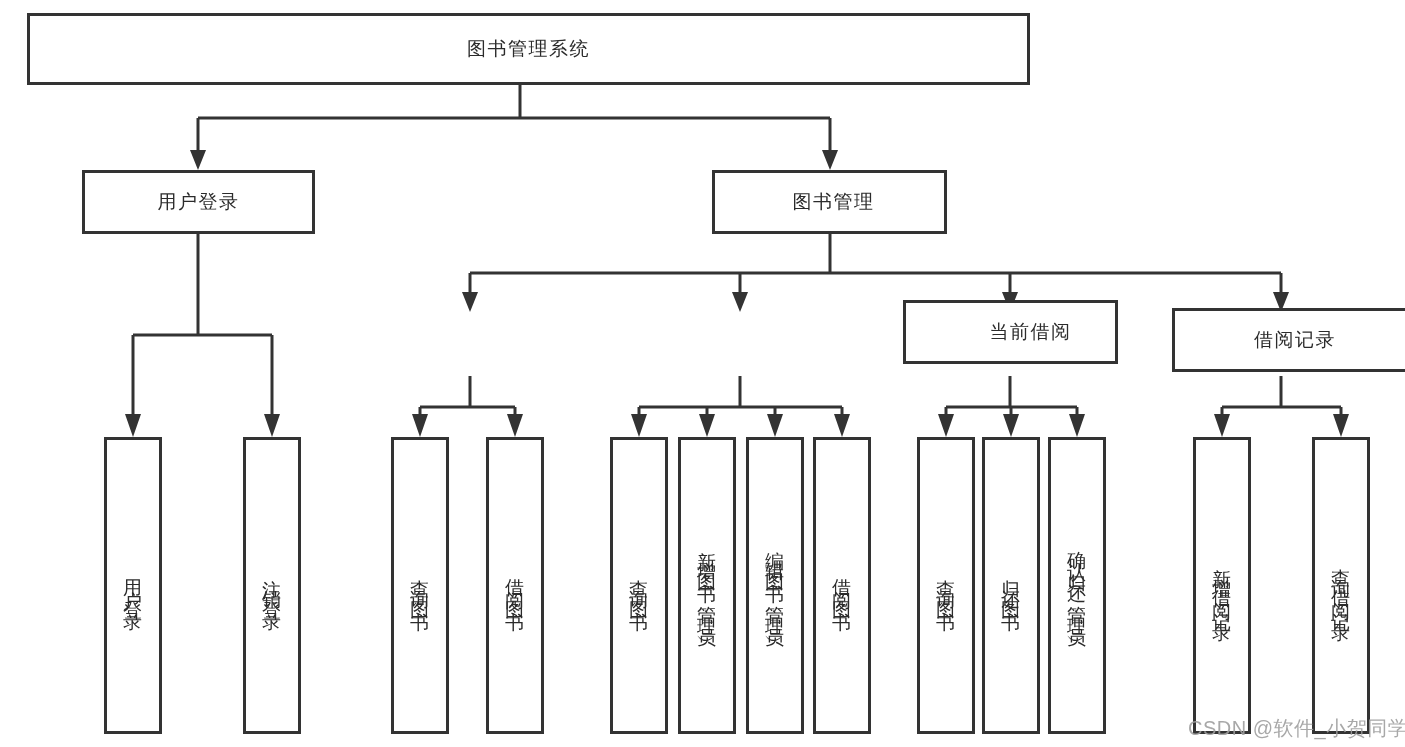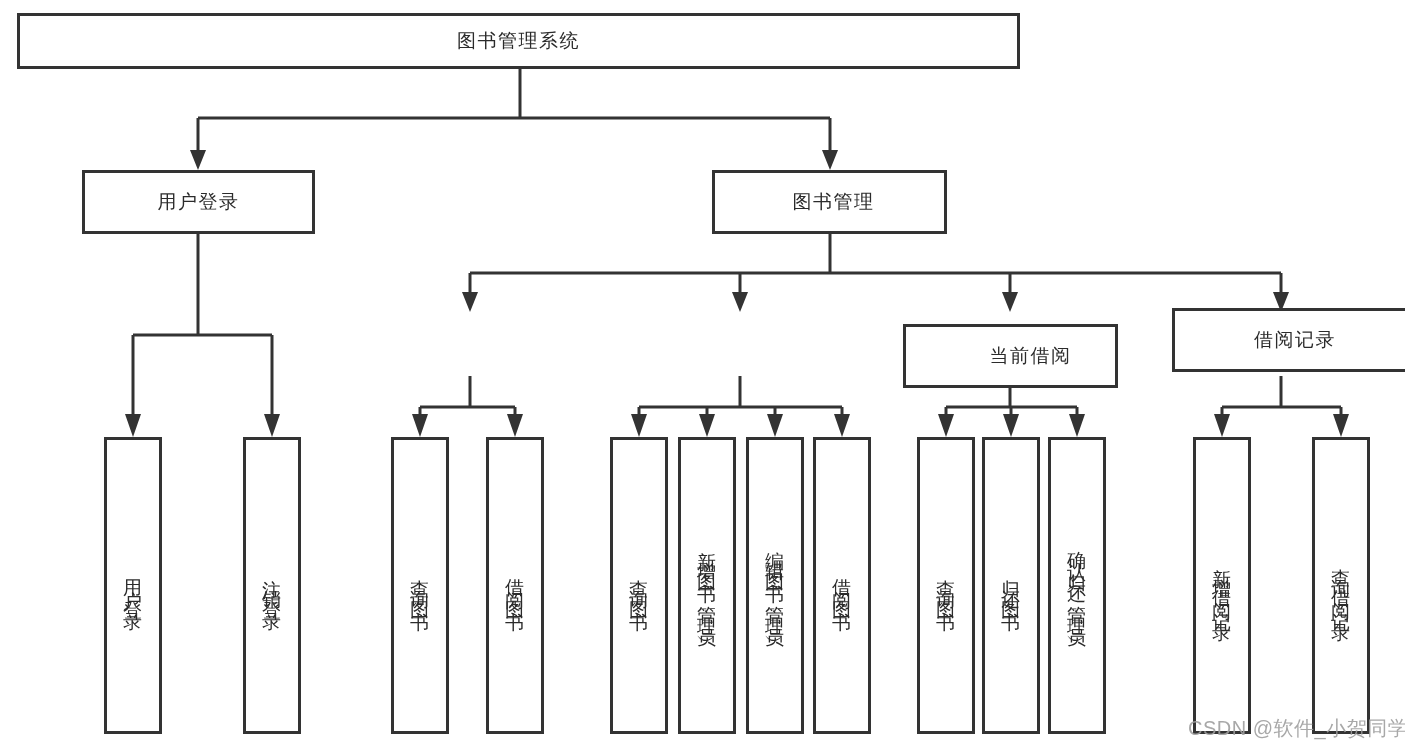--- a/index.html
+++ b/index.html
@@ -28,28 +28,28 @@
     letter-spacing:1.5px;
   }
   .v{
     writing-mode:vertical-rl;
     text-orientation:mixed;
     letter-spacing:11px;
     line-height:1;
     font-size:19px;
   }
   
-  .n-root{left:17px;top:13px;width:1003px;height:56px;}
+  .n-root{left:27px;top:13px;width:1003px;height:72px;}
   
   .n-l2a{left:82px;top:170px;width:233px;height:64px;}
   .n-l2b{left:712px;top:170px;width:235px;height:64px;padding-left:8px;}
   
   .n-l3a{left:362px;top:312px;width:215px;height:64px;}
   .n-l3b{left:633px;top:312px;width:215px;height:64px;}
-  .n-l3c{left:903px;top:324px;width:215px;height:64px;padding-left:40px;}
+  .n-l3c{left:903px;top:300px;width:215px;height:64px;padding-left:40px;}
   .n-l3d{left:1172px;top:308px;width:246px;height:64px;}
   
   .leaf{top:437px;width:58px;height:297px;}
   .n-f0{left:104px;}  .n-f1{left:243px;}
   .n-f2{left:391px;}  .n-f3{left:486px;}
   .n-f4{left:610px;}  .n-f5{left:678px;}
   .n-f6{left:746px;}  .n-f7{left:813px;}
   .n-f8{left:917px;}  .n-f9{left:982px;}
   .n-f10{left:1048px;}
   .n-f11{left:1193px;} .n-f12{left:1312px;}

